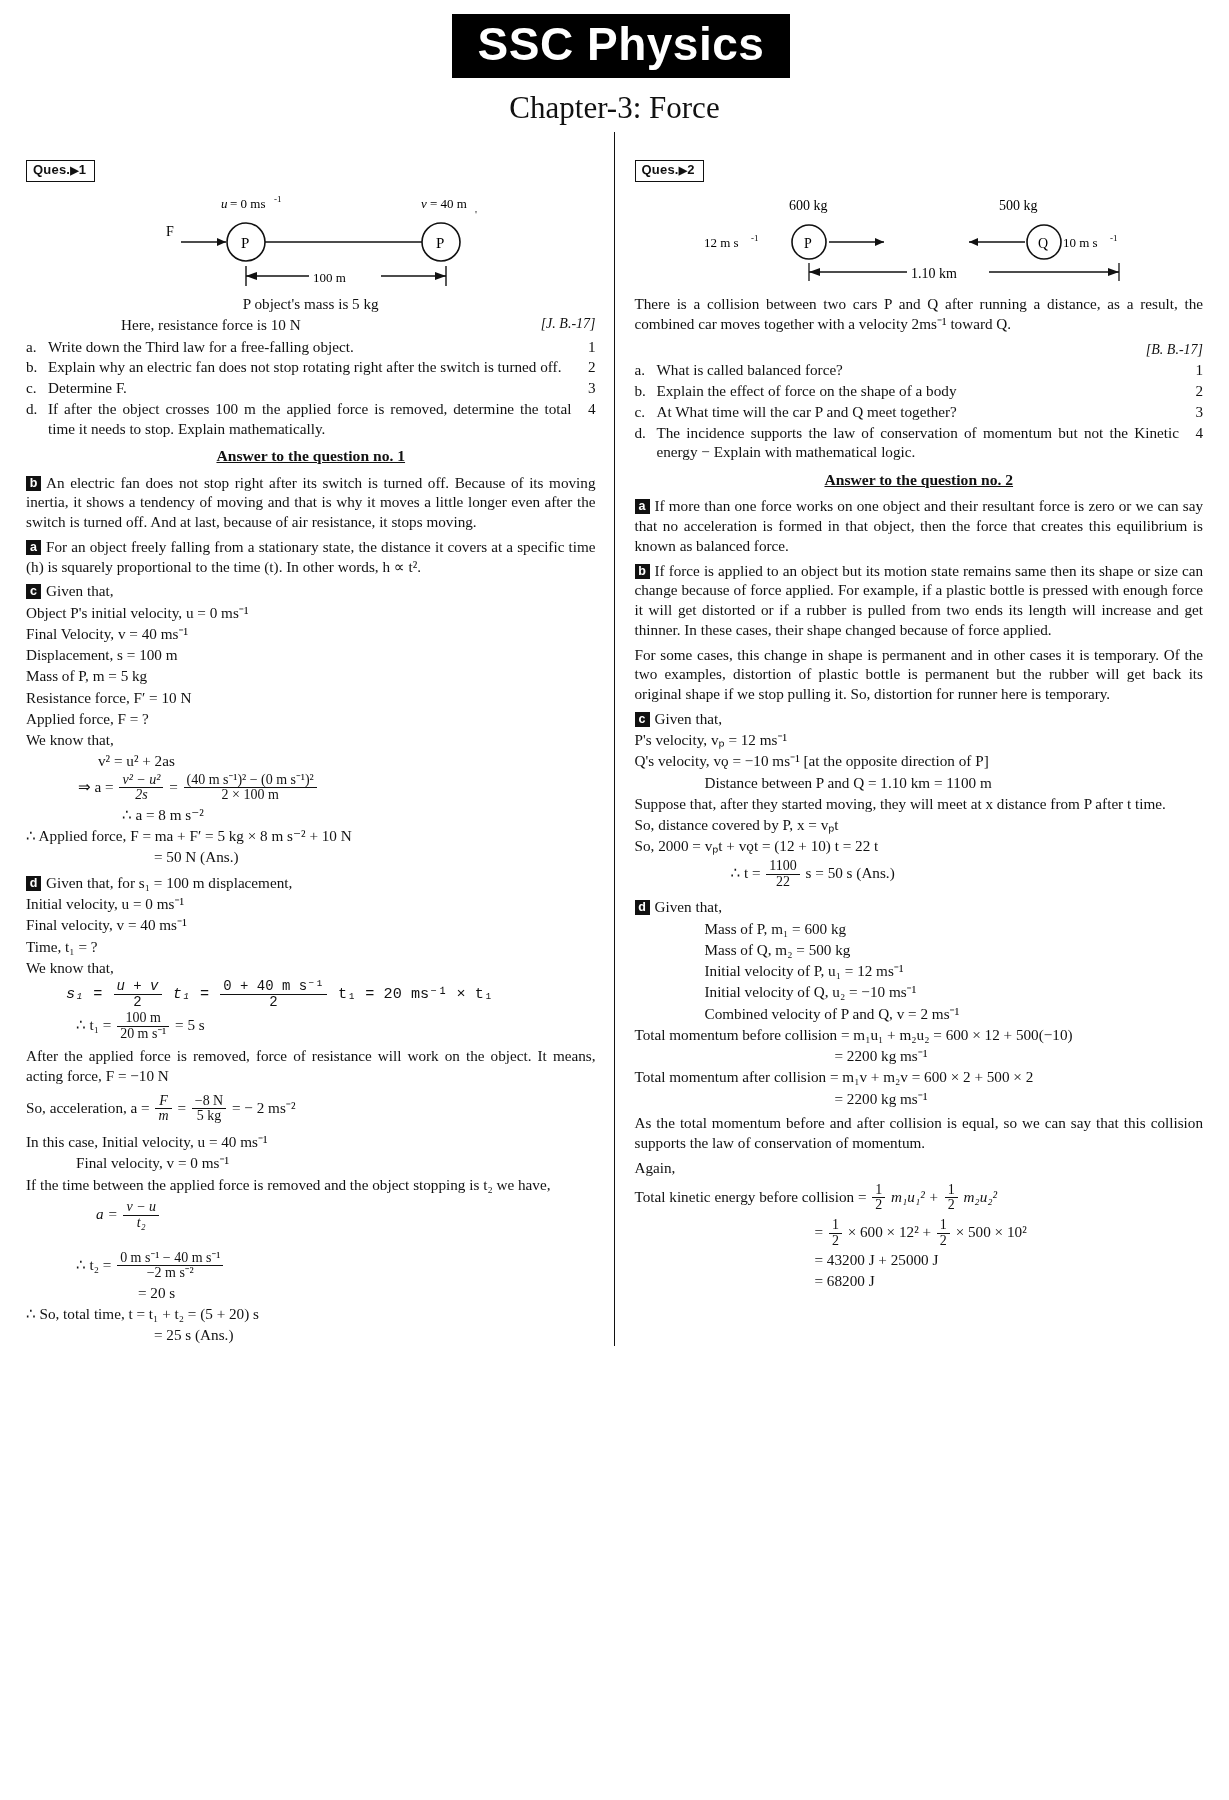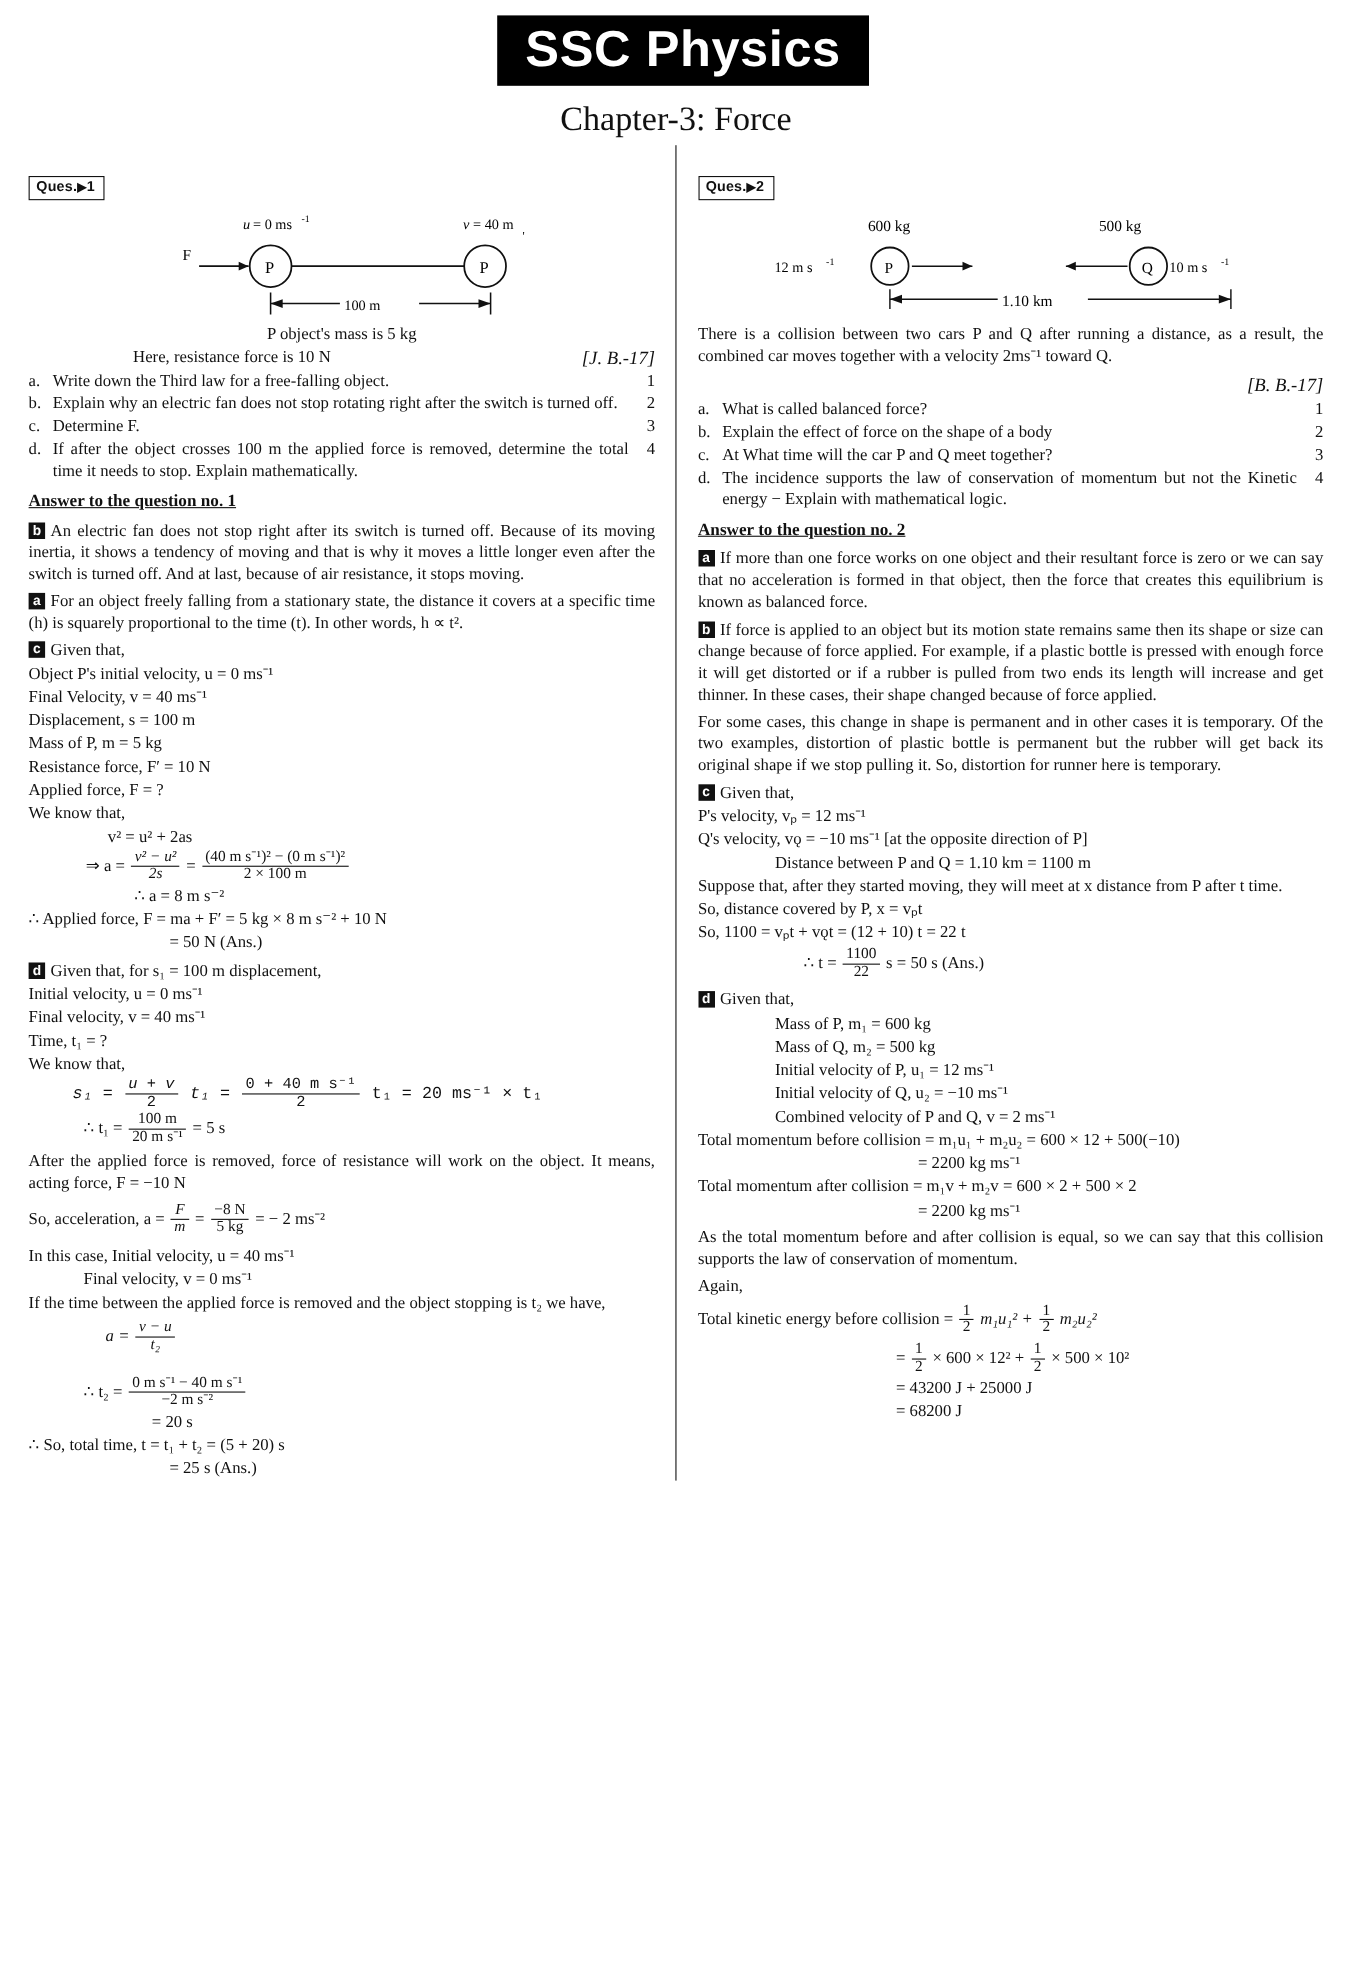--- a/index.html
+++ b/index.html
@@ -63,28 +63,28 @@
     margin-bottom:4px;
     letter-spacing:0.2px;
     margin-top:28px;
   }
   .ques-tag .tri{font-size:11px;}
   
   .fig{position:relative;margin:6px 0 2px 0;}
   .fig svg{display:block;margin:0 auto;}
   
   .center{text-align:center;}
-  .ref{font-style:italic;font-size:17px;}
+  .ref{font-style:italic;font-size:14px;}
   .qlist{margin:0;padding:0;list-style:none;}
   .qrow{display:flex;align-items:flex-start;margin-bottom:1px;}
   .qlbl{width:22px;flex:0 0 22px;}
   .qtxt{flex:1 1 auto;text-align:justify;padding-right:10px;}
   .qmark{width:14px;flex:0 0 14px;text-align:right;}
   .ans-head{
-    text-align:left;
+    text-align:center;
     font-weight:bold;
     text-decoration:underline;
     margin:8px 0 6px 0;
     font-size:15.6px;
   }
   .badge{
     display:inline-block;
     background:#111;
     color:#fff;
     font-family:"Liberation Sans", sans-serif;
@@ -374,21 +374,21 @@
       <p class="para">For some cases, this change in shape is permanent and in other cases it is temporary. Of the two examples, distortion of plastic bottle is permanent but the rubber will get back its original shape if we stop pulling it. So, distortion for runner here is temporary.</p>
 
       <div class="line">
         <span class="badge">c</span><span>Given that,</span>
       </div>
       <div class="line">P's velocity, vₚ = 12 ms⁻¹</div>
       <div class="line">Q's velocity, vǫ = −10 ms⁻¹ [at the opposite direction of P]</div>
       <div class="line" style="margin-left:70px;">Distance between P and Q = 1.10 km = 1100 m</div>
       <div class="line">Suppose that, after they started moving, they will meet at x distance from P after t time.</div>
       <div class="line">So, distance covered by P, x = vₚt</div>
-      <div class="line">So, 1100 = vₚt + vǫt = (12 + 10) t = 22 t</div>
+      <div class="line">So, 2000 = vₚt + vǫt = (12 + 10) t = 22 t</div>
       <div class="line" style="margin-left:96px;margin-top:3px;">
         <span>∴  t =</span>
         <span class="frac">
           <span class="num">1100</span>
           <span class="den">22</span>
         </span>
         <span>s = 50 s (Ans.)</span>
       </div>
 
       <div class="line" style="margin-top:8px;">

